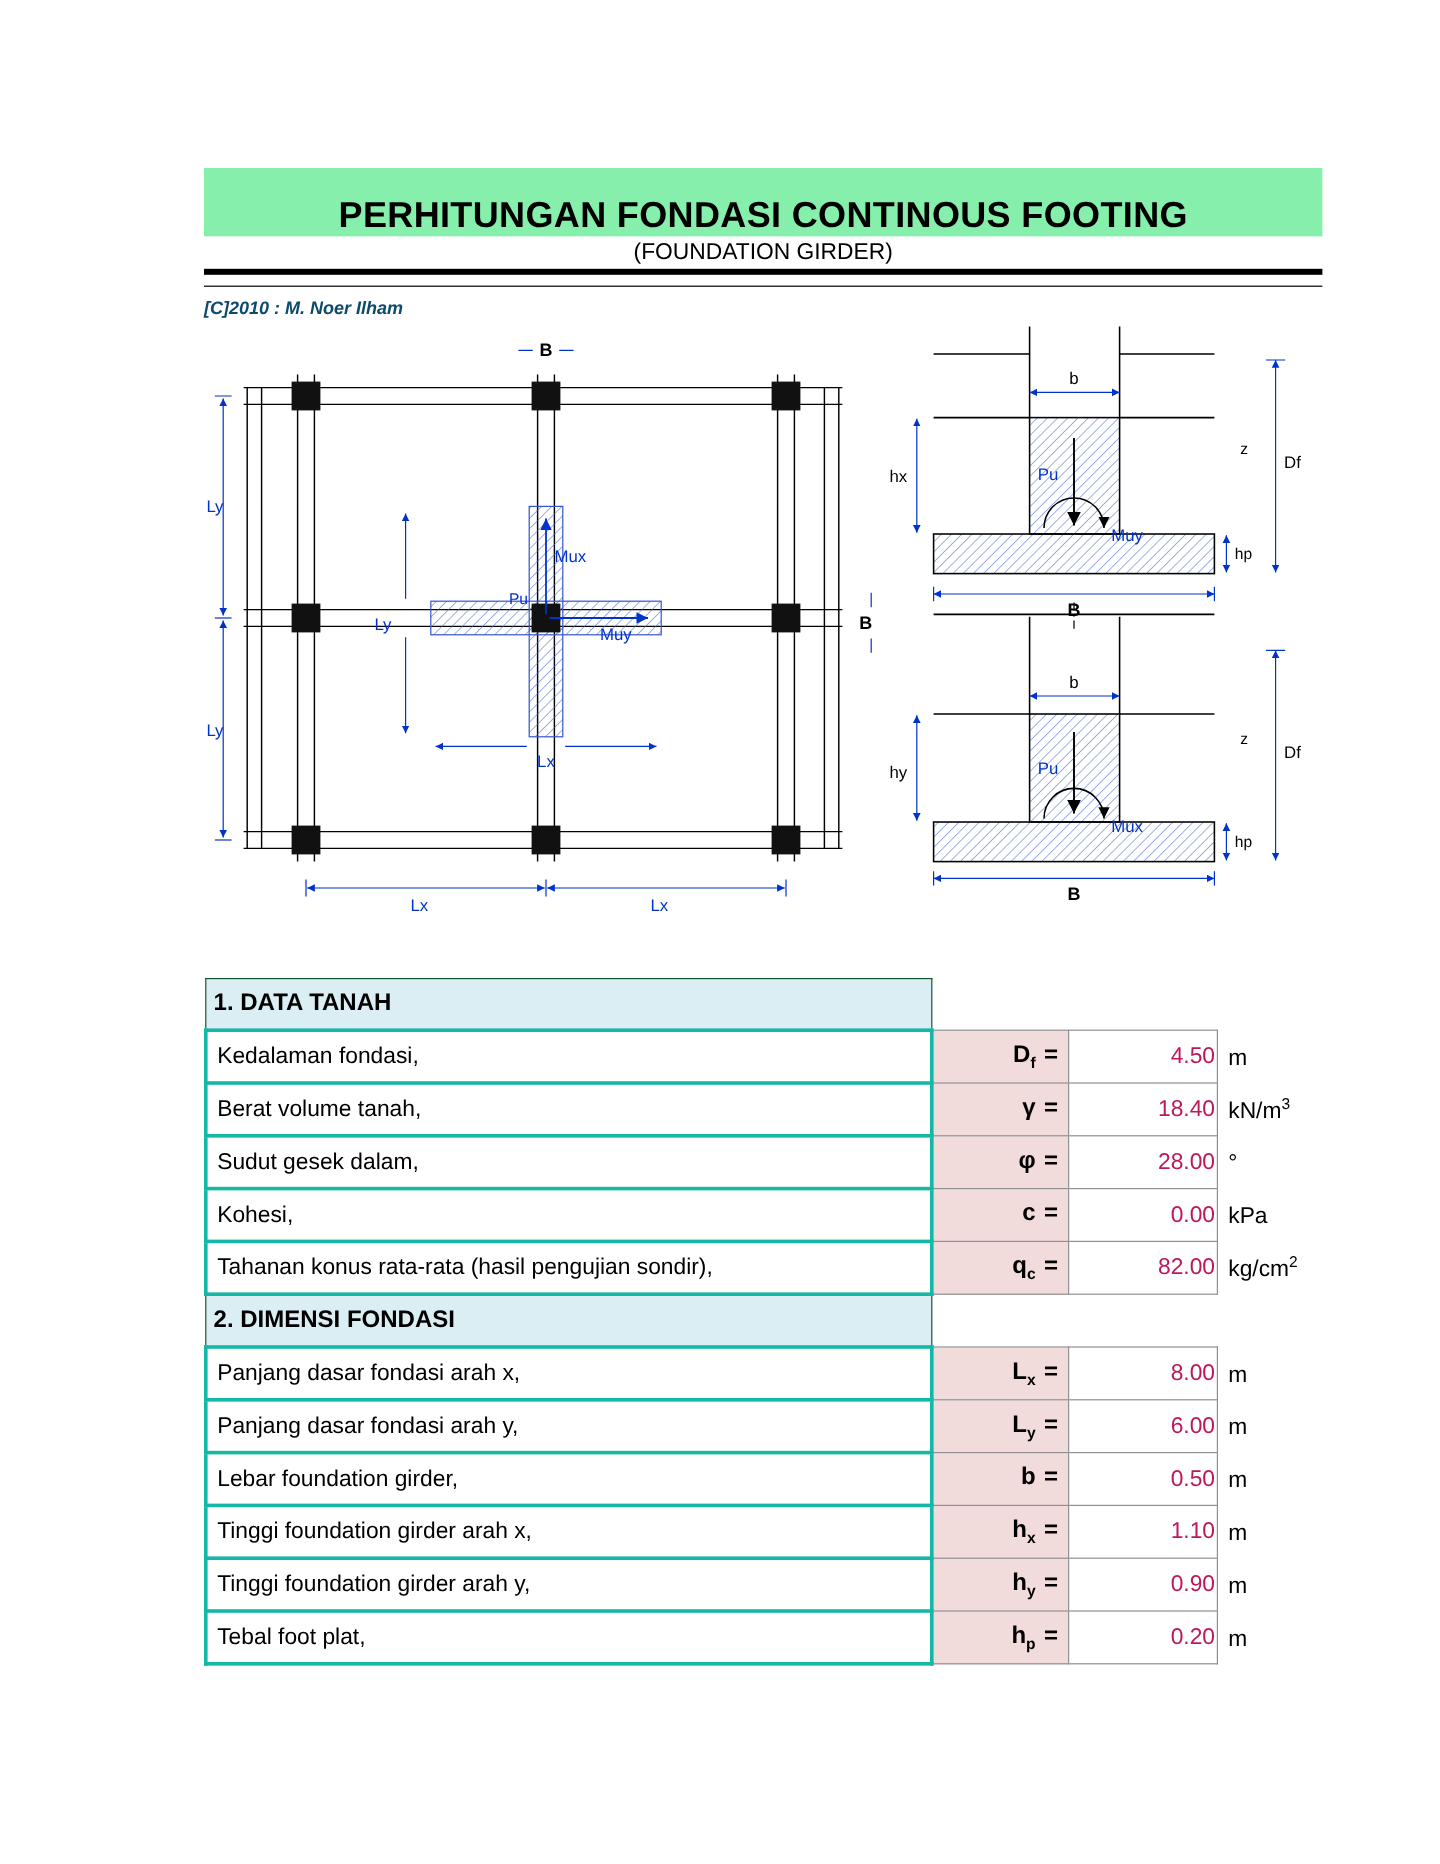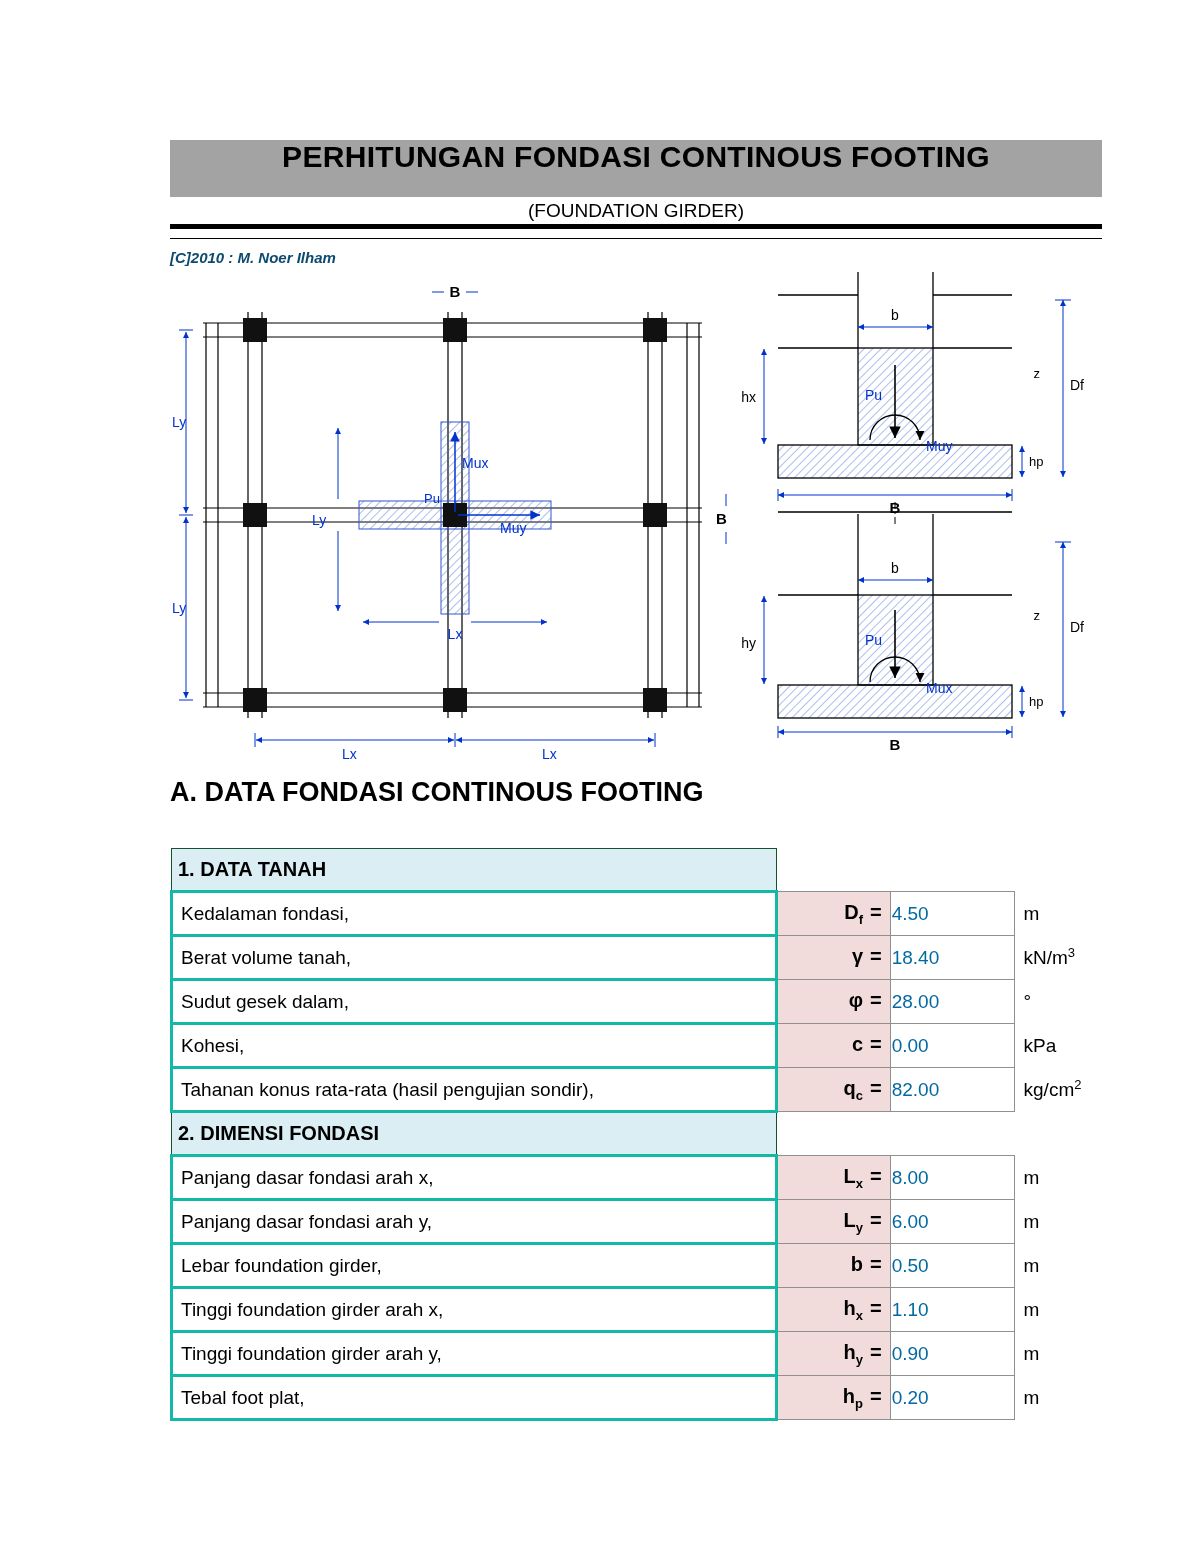--- a/index.html
+++ b/index.html
@@ -1,40 +1,40 @@
 <!DOCTYPE html>
 <html><head>
 <meta charset="utf-8">
 <style>
   html,body{margin:0;padding:0;}
   body{
     position:relative;width:1200px;height:1553px;background:#ffffff;
     font-family:"Liberation Sans",sans-serif;color:#000;overflow:hidden;
   }
   .sheet{position:absolute;left:170px;top:140px;width:932px;}
-  .title-band{background:#a3a3a3;height:57px;display:flex;align-items:flex-start;justify-content:center;}
+  .title-band{background:#86efac;height:57px;display:flex;align-items:flex-end;justify-content:center;}
   .title{font-size:30px;font-weight:bold;letter-spacing:.3px;}
   .subtitle{height:27px;display:flex;align-items:center;justify-content:center;font-size:19px;}
   .rule{height:9px;border-top:5px solid #000;border-bottom:1px solid #000;}
   .credit{margin-top:10px;font-size:15px;font-weight:bold;font-style:italic;color:#0c4a6e;}
   .diagram{margin-top:4px;height:505px;}
   .diagram svg text{font-family:"Liberation Sans",sans-serif;}
   .dlb{fill:#0033cc;font-size:14px;}
   .dlb13{fill:#0033cc;font-size:13px;}
   .dlk{fill:#000;font-size:14px;}
   .dlkb{fill:#000;font-size:15px;font-weight:bold;}
   .dls{fill:#000;font-size:13px;}
   .section-a{font-size:27px;font-weight:bold;margin-top:2px;}
   .data-table{border-collapse:collapse;margin-top:40px;table-layout:fixed;}
   .data-table td{height:37px;vertical-align:middle;font-size:19px;}
   td.sec-cell{background:#daeef3;border:1px solid #14532d;font-weight:bold;font-size:20px;padding:2px 6px;}
   td.lbl{border:3px solid #14b8a6;padding:2px 8px;}
   td.sym{background:#f2dcdb;border:1px solid #909090;text-align:right;font-weight:bold;font-size:20px;padding:2px 8px 2px 2px;margin-left:24px;}
   td.sym .eq{margin-left:7px;}
-  td.val{border:1px solid #909090;color:#0369a1;text-align:left;margin-left:13px;}
+  td.val{border:1px solid #909090;color:#be185d;text-align:right;margin-left:13px;}
   td.unit{border:none;padding-left:9px;}
   td.nb{border:none;}
   sub{font-size:13px;}
   sup{font-size:13px;}
 </style>
 </head>
 <body>
 
 <div class="sheet">
 
@@ -169,21 +169,20 @@
       <text class="dlk" x="586" y="378" text-anchor="end">hy</text>
       <text class="dlkb" x="725" y="480" text-anchor="middle">B</text>
       <text class="dls" x="859" y="436">hp</text>
       <text class="dls" x="870" y="350" text-anchor="end">z</text>
       <text class="dlk" x="900" y="362">Df</text>
       <text class="dlb" x="712" y="375" text-anchor="end">Pu</text>
       <text class="dlb" x="756" y="423">Mux</text>
     </svg>
   </div>
 
-  <div class="section-a">A. DATA FONDASI CONTINOUS FOOTING</div>
 
   <table class="data-table">
     <colgroup>
         <col style="width:606px">
         <col style="width:114px">
         <col style="width:124px">
         <col style="width:88px">
       </colgroup>
 
     <tbody>

